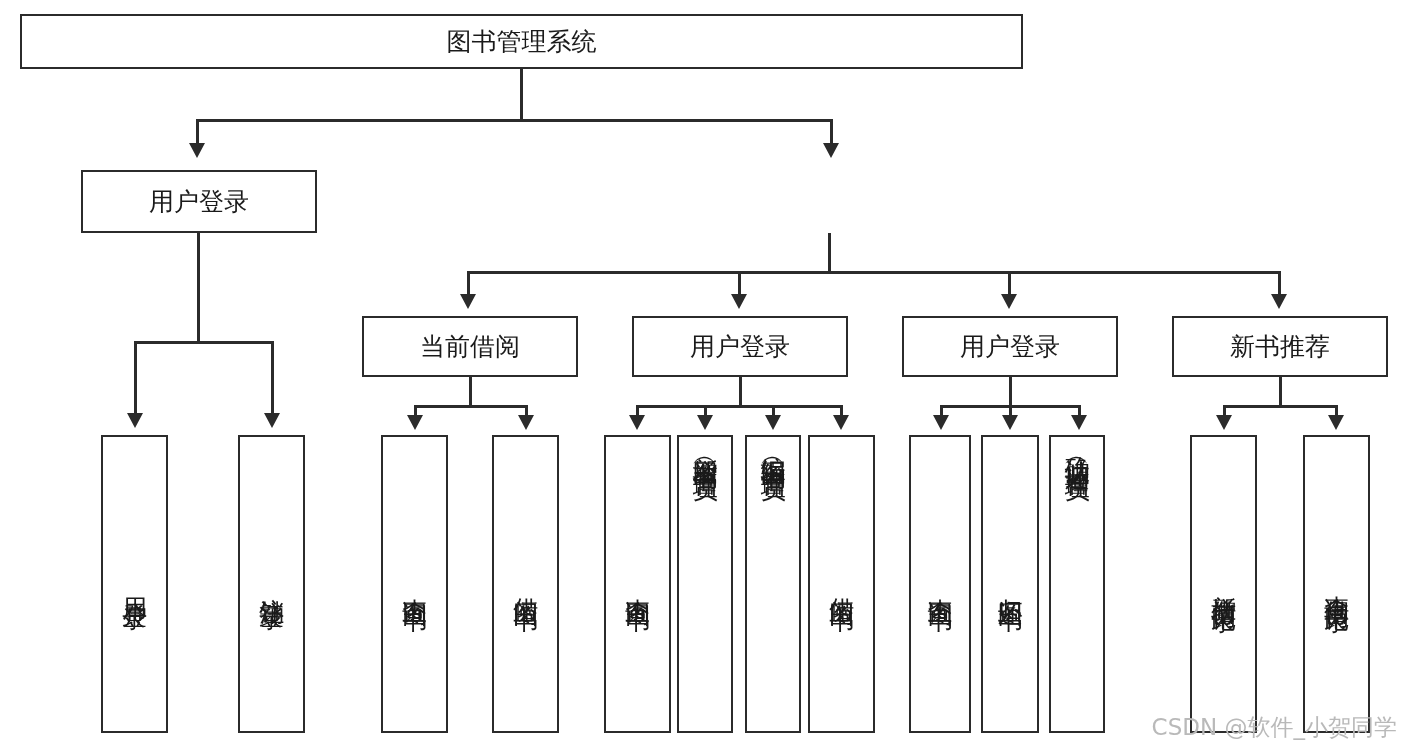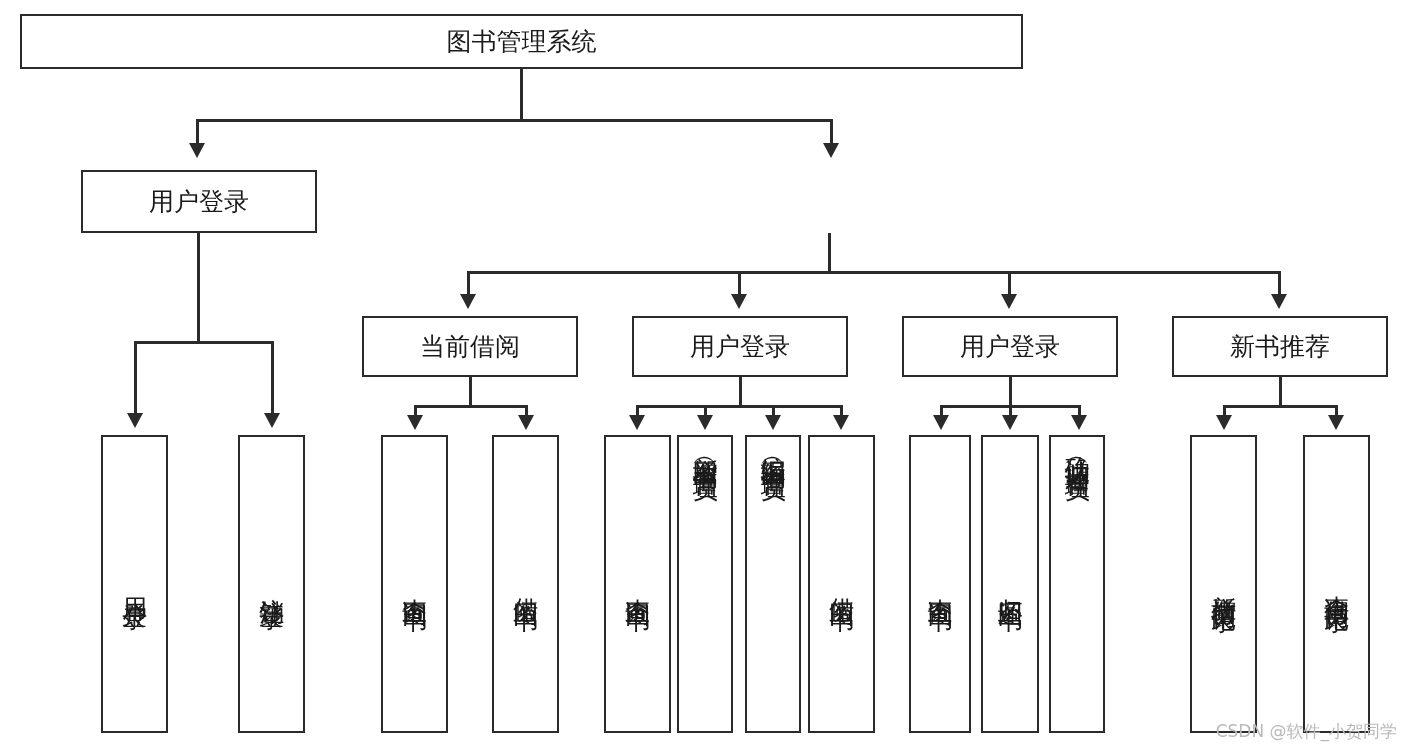--- a/index.html
+++ b/index.html
@@ -69,21 +69,21 @@
     border-left: 8px solid transparent;
     border-right: 8px solid transparent;
     border-top: 15px solid #2b2b2b;
   }
 
   
   #watermark {
     position: absolute;
     right: 8px;
     bottom: 4px;
-    font-size: 17px;
+    font-size: 23px;
     color: #b9b9b9;
     white-space: nowrap;
     font-family: "DejaVu Sans", "Liberation Sans", sans-serif;
   }
 </style>
 </head>
 <body>
 
 <div id="canvas">
 

